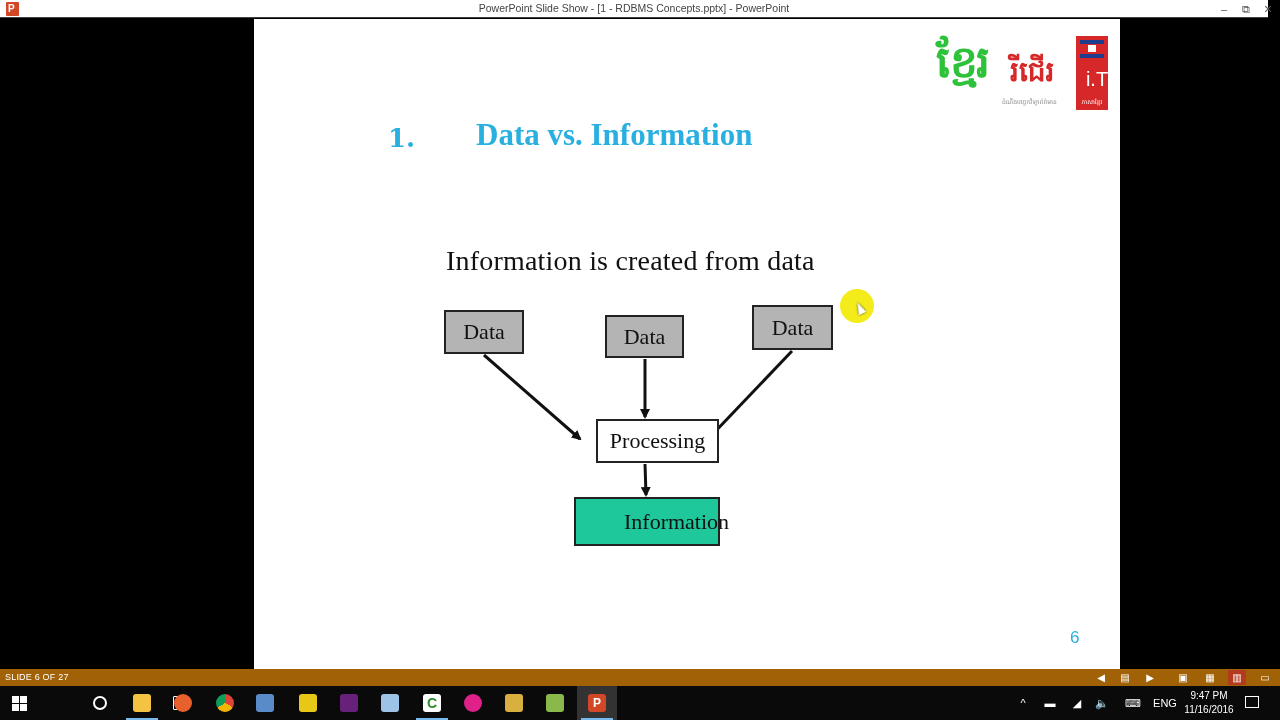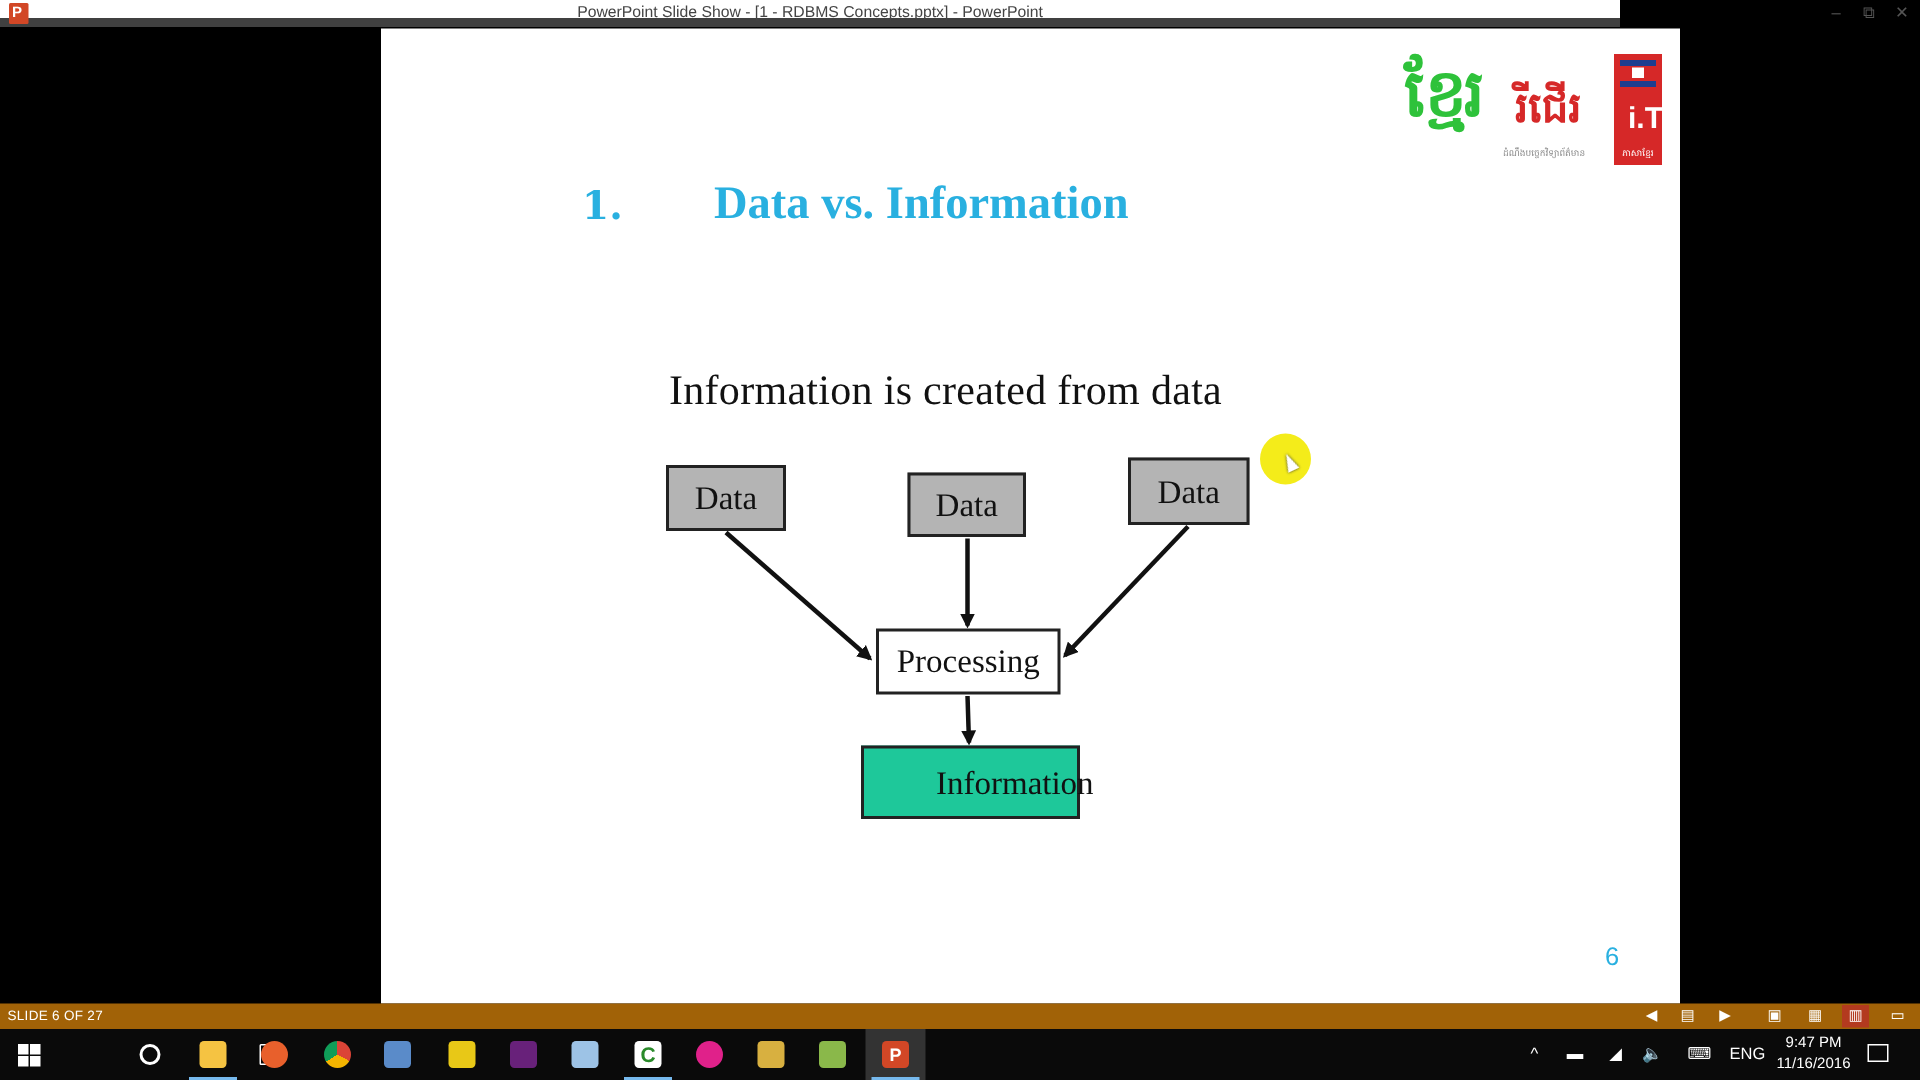--- a/index.html
+++ b/index.html
@@ -1,57 +1,57 @@
 <!DOCTYPE html>
 <html><head>
 <meta charset="utf-8">
 <style>
   * { box-sizing: border-box; margin: 0; padding: 0; }
   html, body { width: 1280px; height: 720px; overflow: hidden; background: #000; font-family: "Liberation Sans", sans-serif; }
 
   
-  .titlebar { position: absolute; left: 0; top: 0; width: 1080px; height: 18px; background: #fff; border-bottom: 6px solid #404040; }
+  .titlebar { position: absolute; left: 0; top: 0; width: 1268px; height: 18px; background: #fff; border-bottom: 1px solid #404040; }
   .titlebar .app-icon { position: absolute; left: 6px; top: 2px; width: 13px; height: 14px; background: #d24726; border-radius: 1px; }
   .titlebar .app-icon::after { content: "P"; position: absolute; left: 2px; top: 0; font-size: 10px; font-weight: bold; color: #fff; font-family: "Liberation Sans", sans-serif; line-height: 14px; }
   .titlebar .title { position: absolute; left: 0; right: 0; top: 2px; text-align: center; font-size: 10.5px; color: #444; }
   .titlebar .wbtn { position: absolute; top: 1px; width: 20px; height: 16px; font-size: 11px; color: #555; text-align: center; line-height: 16px; }
   .wbtn.min { left: 1214px; }
   .wbtn.max { left: 1236px; }
   .wbtn.close { left: 1258px; }
 
   
   .stage { position: absolute; left: 0; top: 19px; width: 1280px; height: 650px; background: #000; margin-left: 48px; }
   .slide { position: absolute; left: 206px; top: 0; width: 866px; height: 650px; background: #fff; }
 
   .logo { position: absolute; left: 678px; top: 17px; width: 178px; height: 74px; }
   .logo .khmer-big { position: absolute; left: 4px; top: -2px; font-family: "DejaVu Sans", sans-serif; font-size: 44px; color: #2ec23a; font-weight: bold; letter-spacing: -2px; }
   .logo .khmer-red { position: absolute; left: 78px; top: 18px; font-family: "DejaVu Sans", sans-serif; font-size: 28px; color: #d62828; font-weight: bold; }
   .logo .tagline { position: absolute; left: 70px; top: 62px; font-size: 6px; color: #888; }
   .logo .flagbox { position: absolute; left: 144px; top: 0; width: 32px; height: 74px; background: #d62828; }
   .logo .flagbox .flag { position: absolute; left: 4px; top: 4px; width: 24px; height: 18px; background: #1e3d8f; }
   .logo .flagbox .flag::after { content: ""; position: absolute; left: 0; top: 4px; width: 24px; height: 10px; background: #d62828; }
   .logo .flagbox .flag::before { content: ""; position: absolute; left: 8px; top: 5px; width: 8px; height: 7px; background: #fff; z-index: 2; }
-  .logo .flagbox .it { position: absolute; left: 0; top: 32px; width: 42px; text-align: center; color: #fff; font-size: 20px; font-family: "Liberation Sans", sans-serif; font-weight: bold; }
+  .logo .flagbox .it { position: absolute; left: 0; top: 32px; width: 42px; text-align: center; color: #fff; font-size: 20px; font-family: "Liberation Sans", sans-serif; }
   .logo .flagbox .sub { position: absolute; left: 0; top: 62px; width: 32px; text-align: center; color: #fff; font-size: 6px; }
 
   .heading { position: absolute; top: 98px; left: 134px; color: #29b0e0; font-family: "DejaVu Serif", serif; font-weight: bold; font-size: 31px; }
   .heading .num { position: absolute; left: 0; top: 6px; font-size: 26px; }
   .heading .text { position: absolute; left: 88px; top: 0; white-space: nowrap; font-family: Liberation Serif, serif; }
 
   .subtitle { position: absolute; left: 192px; top: 226px; font-family: "Liberation Serif", serif; font-size: 28px; color: #111; white-space: nowrap; letter-spacing: 0.2px; }
 
   .box { position: absolute; border: 2px solid #222; font-family: "Liberation Serif", serif; font-size: 22px; color: #111; text-align: center; }
   .box.data { background: #b4b4b4; }
   .box.proc { background: #fff; }
   .box.info { background: #1ec89a; }
 
   .box1 { left: 190px; top: 291px; width: 80px; height: 44px; line-height: 40px; }
   .box2 { left: 351px; top: 296px; width: 79px; height: 43px; line-height: 39px; }
   .box3 { left: 498px; top: 286px; width: 81px; height: 45px; line-height: 41px; }
-  .box4 { left: 330px; top: 400px; width: 123px; height: 44px; line-height: 40px; }
+  .box4 { left: 342px; top: 400px; width: 123px; height: 44px; line-height: 40px; }
   .box5 { left: 320px; top: 478px; width: 146px; height: 49px; line-height: 45px; padding-left: 48px; }
 
   .arrows { position: absolute; left: 0; top: 0; width: 866px; height: 650px; pointer-events: none; }
 
   .pointer { position: absolute; left: 586px; top: 270px; width: 34px; height: 34px; border-radius: 50%; background: #f4ec1a; }
   .pointer-cursor { position: absolute; left: 602px; top: 283px; width: 0; height: 0; border-left: 4px solid transparent; border-right: 4px solid transparent; border-bottom: 12px solid #fff; transform: rotate(-25deg); filter: drop-shadow(0 0 1px #333); }
 
   .pageno { position: absolute; left: 816px; top: 609px; color: #29b0e0; font-size: 17px; font-family: "Liberation Sans", sans-serif; }
 
   

